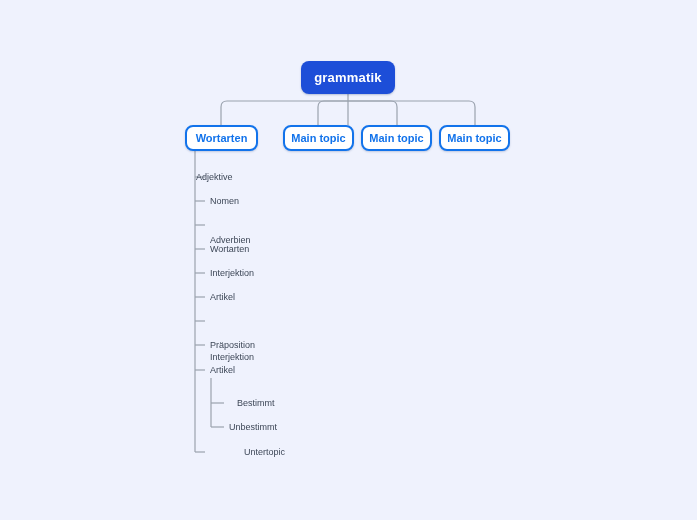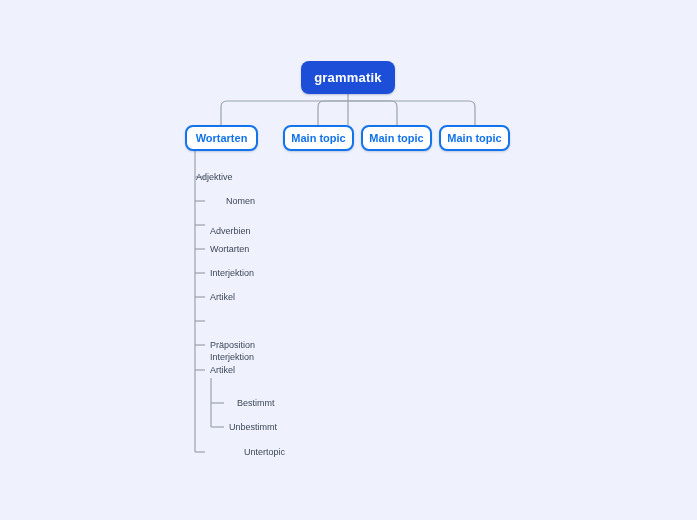--- a/index.html
+++ b/index.html
@@ -143,23 +143,23 @@
   <div class="topic-node" id="node-main-2">
     <span class="label">Main topic</span>
   </div>
 
   <div class="topic-node" id="node-main-3">
     <span class="label">Main topic</span>
   </div>
 
   <div class="leaf-label" style="left:196px; top:171px;">Adjektive</div>
 
-  <div class="leaf-label" style="left:226px; top:195px;">Nomen</div>
+  <div class="leaf-label" style="left:210px; top:195px;">Nomen</div>
 
-  <div class="leaf-label" style="left:210px; top:225px;">Adverbien</div>
+  <div class="leaf-label" style="left:210px; top:234px;">Adverbien</div>
 
   <div class="leaf-label" style="left:210px; top:243px;">Wortarten</div>
 
   <div class="leaf-label" style="left:210px; top:267px;">Interjektion</div>
 
   <div class="leaf-label" style="left:210px; top:291px;">Artikel</div>
 
   <div class="leaf-label" style="left:210px; top:315px;margin-top:36px;">Interjektion</div>
 
   <div class="leaf-label" style="left:210px; top:339px;">Präposition</div>

